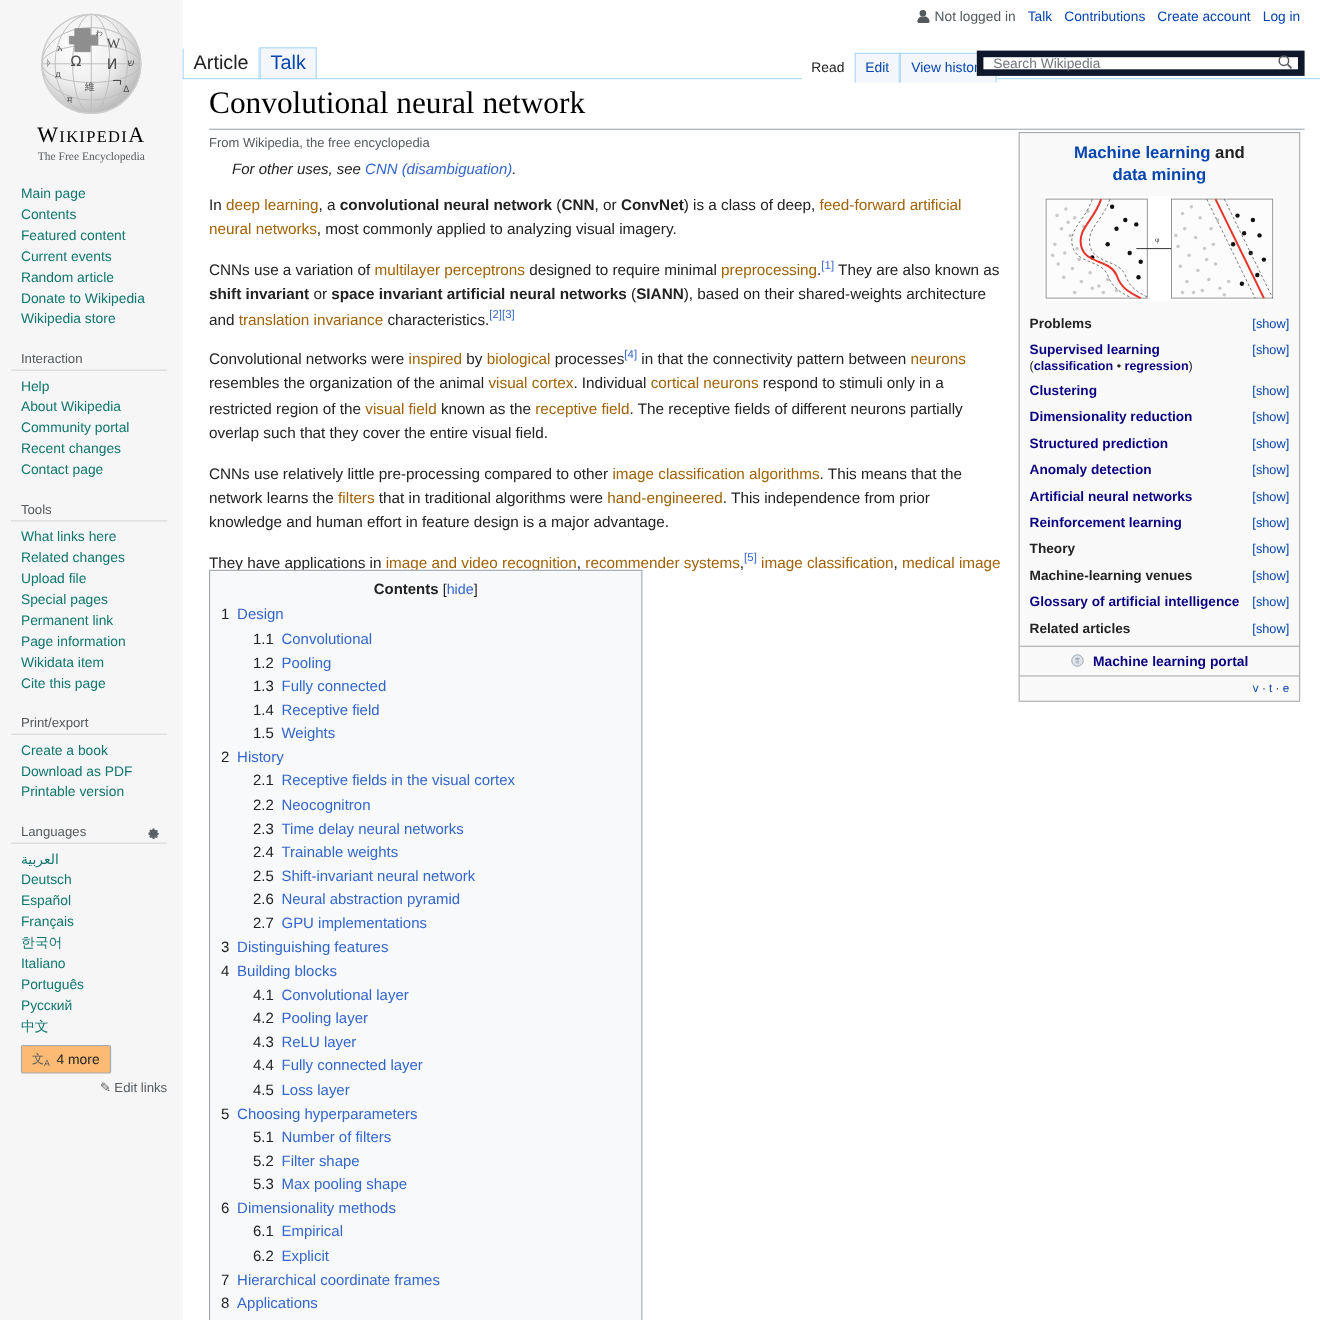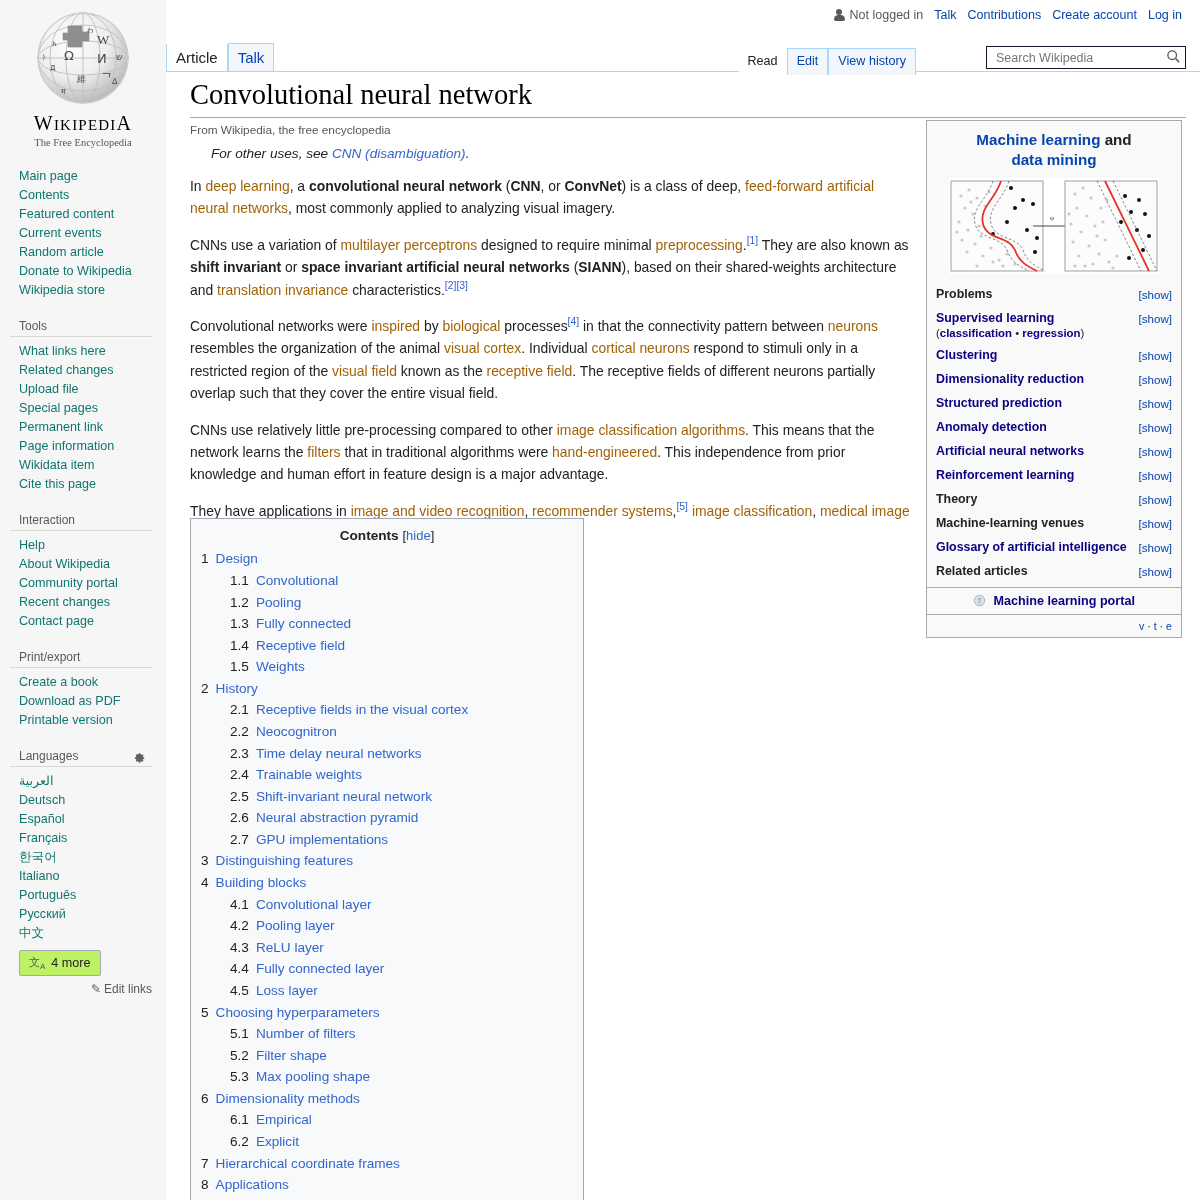--- a/index.html
+++ b/index.html
@@ -39,37 +39,37 @@
   .portal-head {
     font-size:12px; color:#54595d; padding:4px 0 3px 9px; margin-right:14px;
     border-bottom:1px solid #d8d8d8; display:flex; justify-content:space-between; align-items:center;
   }
   .nav-list { list-style:none; margin:0; padding:4px 0 0 9px; }
   .nav-list li { padding:1.5px 0; font-size:12.6px; line-height:16px; }
   .nav-list li a { color:#0f766e; cursor:pointer; }
   .gear { width:13px; height:13px; position:relative; display:inline-block; margin-right:6px;}
   .lang-btn {
     margin:8px 0 0 9px; display:inline-flex; align-items:center; gap:6px;
-    border:1px solid #a2a9b1; background:#bef264; border-radius:2px;
+    border:1px solid #a2a9b1; background:#fdba74; border-radius:2px;
     padding:4px 9px; font-size:12.6px; color:#222; cursor:pointer;
   }
   .edit-links { margin:6px 14px 0 0; text-align:right; font-size:12px; color:#54595d; cursor:pointer;}
   .pencil { display:inline-block; margin-right:3px; }
 
   
   #tabs-left { position:absolute; left:166px; top:42px; display:flex; align-items:flex-end; height:30px;}
-  #tabs-left .tab { font-size:15px; padding:6px 9px 7px 9px; line-height:15px; cursor:pointer; }
+  #tabs-left .tab { font-size:18px; padding:6px 9px 7px 9px; line-height:15px; cursor:pointer; }
   #tabs-left .tab.selected { background:#ffffff; color:#222; border-left:1px solid #a7d7f9; border-right:1px solid #a7d7f9;}
   #tabs-left .tab.other { background:#f3f7fb; color:#0645ad; border:1px solid #a7d7f9; border-bottom:none; }
-  #tabs-right { position:absolute; right:284px; top:48px; display:flex; align-items:flex-end; gap:0;}
+  #tabs-right { position:absolute; right:294px; top:48px; display:flex; align-items:flex-end; gap:0;}
   #tabs-right .tab { font-size:12.6px; padding:5px 9px 7px 9px; cursor:pointer; }
   #tabs-right .tab.selected { background:#fff; color:#222; }
   #tabs-right .tab.other { background:#f3f7fb; color:#0645ad; border:1px solid #a7d7f9; border-bottom:none;}
   #tabs-underline { position:absolute; left:166px; right:0; top:71px; height:1px; background:#a7d7f9; }
-  #search-wrap { position:absolute; right:14px; top:46px; width:200px; height:23px; border:1px solid #0f172a; background:#fff; display:flex; align-items:center; padding:0 4px 0 7px;}
+  #search-wrap { position:absolute; right:14px; top:46px; width:298px; height:23px; border:6px solid #0f172a; background:#fff; display:flex; align-items:center; padding:0 4px 0 7px;}
   #search-wrap input { border:none; outline:none; width:100%; font-size:12.5px; color:#222; font-family:"Liberation Sans", sans-serif; background:transparent;}
   #search-wrap input::placeholder { color:#72777d; }
 
   
   #content { position:absolute; left:166px; top:78px; right:0; }
   #page-title-el {
     font-family:"Liberation Serif", serif; font-size:28.5px; font-weight:normal; color:#000;
     margin:0 14px 0 24px; padding:0 0 5px 0; border-bottom:1px solid #a2a9b1; line-height:34px;
   }
   #siteSub { margin:5px 24px 0 24px; font-size:11.8px; color:#54595d; }
@@ -184,41 +184,41 @@
       <li><a>Contents</a></li>
       <li><a>Featured content</a></li>
       <li><a>Current events</a></li>
       <li><a>Random article</a></li>
       <li><a>Donate to Wikipedia</a></li>
       <li><a>Wikipedia store</a></li>
     </ul>
   </div>
 
   <div class="nav-portal">
+    <div class="portal-head">Interaction</div>
+    <ul class="nav-list">
+      <li><a>Help</a></li>
+      <li><a>About Wikipedia</a></li>
+      <li><a>Community portal</a></li>
+      <li><a>Recent changes</a></li>
+      <li><a>Contact page</a></li>
+    </ul>
+  </div>
+
+  <div class="nav-portal">
     <div class="portal-head">Tools</div>
     <ul class="nav-list">
       <li><a>What links here</a></li>
       <li><a>Related changes</a></li>
       <li><a>Upload file</a></li>
       <li><a>Special pages</a></li>
       <li><a>Permanent link</a></li>
       <li><a>Page information</a></li>
       <li><a>Wikidata item</a></li>
       <li><a>Cite this page</a></li>
-    </ul>
-  </div>
-
-  <div class="nav-portal">
-    <div class="portal-head">Interaction</div>
-    <ul class="nav-list">
-      <li><a>Help</a></li>
-      <li><a>About Wikipedia</a></li>
-      <li><a>Community portal</a></li>
-      <li><a>Recent changes</a></li>
-      <li><a>Contact page</a></li>
     </ul>
   </div>
 
   <div class="nav-portal">
     <div class="portal-head">Print/export</div>
     <ul class="nav-list">
       <li><a>Create a book</a></li>
       <li><a>Download as PDF</a></li>
       <li><a>Printable version</a></li>
     </ul>

